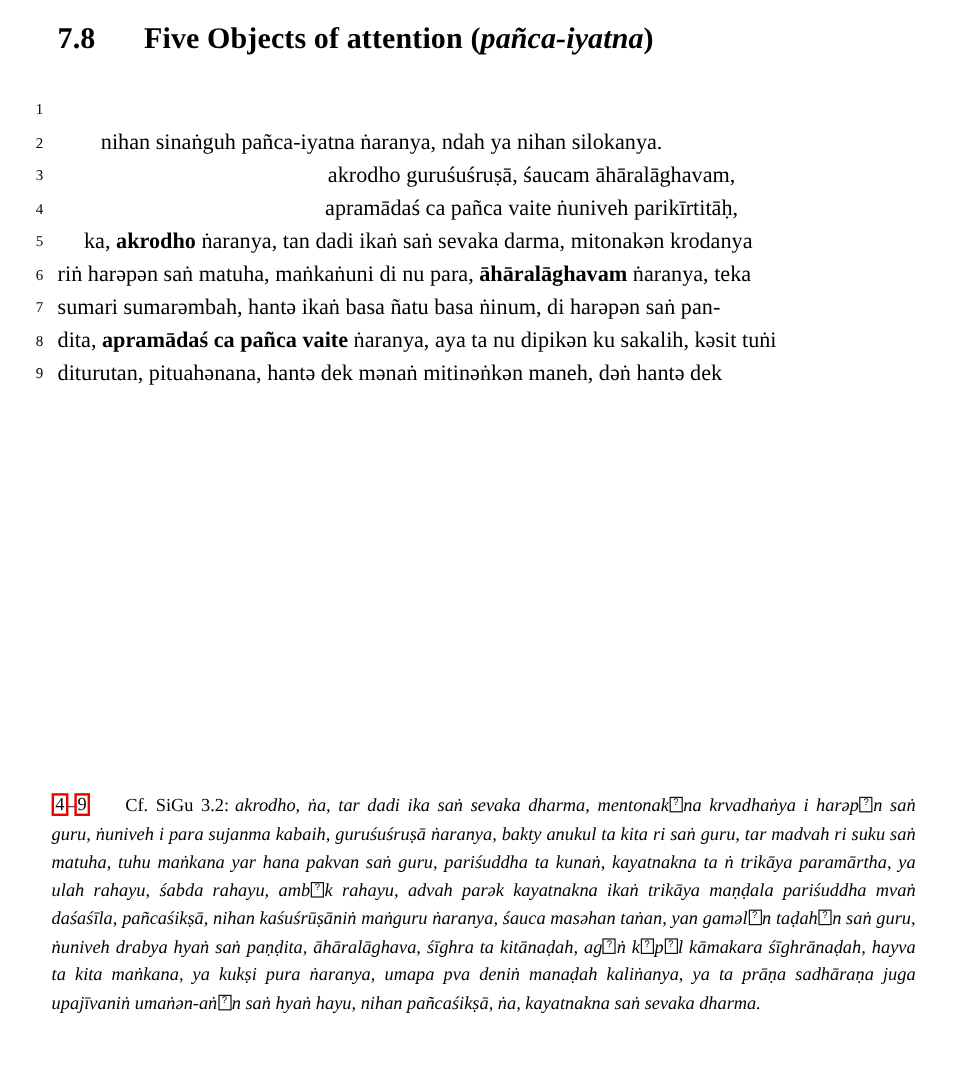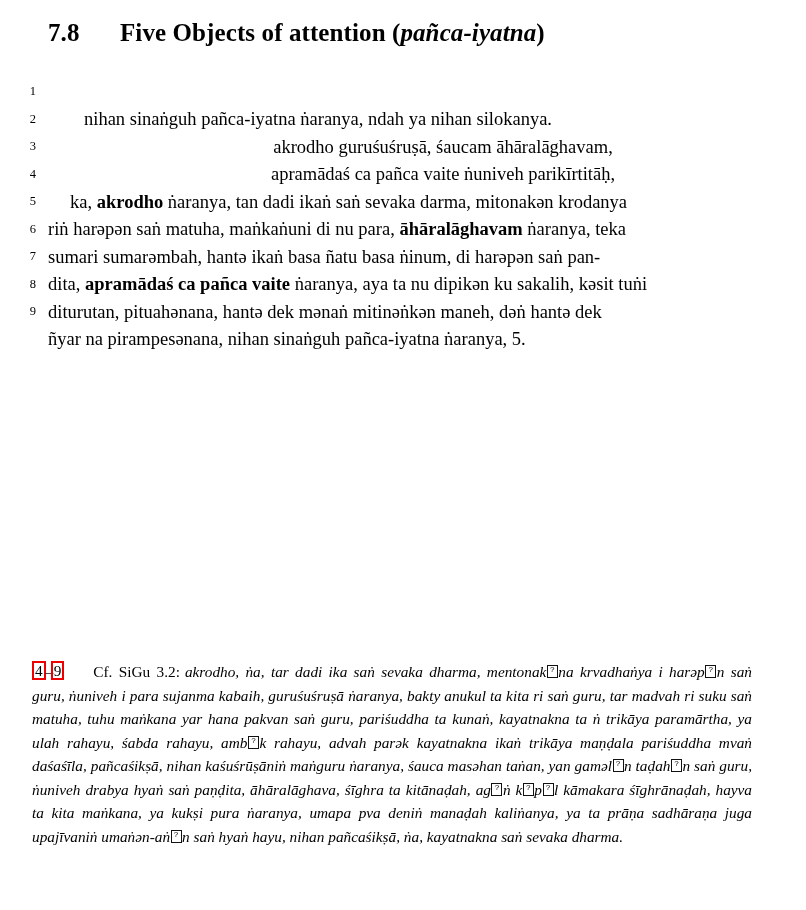--- a/index.html
+++ b/index.html
@@ -74,21 +74,21 @@
     margin-top: 12px;
   }
   .line-text.indent-para { padding-left: 36px; }
   .line-text.indent-verse { padding-left: 74px; text-align: center; }
   .line-text b { font-weight: bold; }
 
   
   .apparatus {
     position: absolute;
     top: 660px;
-    left: 32px;
+    left: 43px;
     width: 720px;
     font-size: 15.3px;
     line-height: 23.5px;
     font-style: italic;
     text-align: justify;
   }
   .app-label {
     display: inline-block;
     font-style: normal;
     margin-right: 3px;
@@ -173,21 +173,20 @@
       <div class="text-line">
         <span class="line-number">7</span>
         <span class="line-text"><span>dita, </span><b>apramādaś ca pañca vaite</b><span> ṅaranya, aya ta nu dipikən ku sakalih, kəsit tuṅi</span></span>
       </div>
       <div class="text-line">
         <span class="line-number">8</span>
         <span class="line-text"><span>diturutan, pituahənana, hantə dek mənaṅ mitinəṅkən maneh, dəṅ hantə dek</span></span>
       </div>
       <div class="text-line">
         <span class="line-number">9</span>
-        <span class="line-text"><span>ñyar na pirampesənana, nihan sinaṅguh pañca-iyatna ṅaranya, 5.</span></span>
       </div>
     </div>
 
   <div class="apparatus">
     <span class="app-label"><span class="hl-box">4</span><span class="dash-sep">–</span><span class="hl-box">9</span></span><span class="app-ref">Cf.  SiGu 3.2:</span><span id="note-text"><span>akrodho, ṅa, tar dadi ika saṅ sevaka dharma, mentonak</span><span class="tofu"></span><span>na krvadhaṅya i harəp</span><span class="tofu"></span><span>n saṅ guru, ṅuniveh i para sujanma kabaih, guruśuśruṣā ṅaranya, bakty anukul ta kita ri saṅ guru, tar madvah ri suku saṅ matuha, tuhu maṅkana yar hana pakvan saṅ guru, pariśuddha ta kunaṅ, kayatnakna ta ṅ trikāya paramārtha, ya ulah rahayu, śabda rahayu, amb</span><span class="tofu"></span><span>k rahayu, advah parək kayatnakna ikaṅ trikāya maṇḍala pariśuddha mvaṅ daśaśīla, pañcaśikṣā, nihan kaśuśrūṣāniṅ maṅguru ṅaranya, śauca masəhan taṅan, yan gaməl</span><span class="tofu"></span><span>n taḍah</span><span class="tofu"></span><span>n saṅ guru, ṅuniveh drabya hyaṅ saṅ paṇḍita, āhāralāghava, śīghra ta kitānaḍah, ag</span><span class="tofu"></span><span>ṅ k</span><span class="tofu"></span><span>p</span><span class="tofu"></span><span>l kāmakara śīghrānaḍah, hayva ta kita maṅkana, ya kukṣi pura ṅaranya, umapa pva deniṅ manaḍah kaliṅanya, ya ta prāṇa sadhāraṇa juga upajīvaniṅ umaṅən-aṅ</span><span class="tofu"></span><span>n saṅ hyaṅ hayu, nihan pañcaśikṣā, ṅa, kayatnakna saṅ sevaka dharma.</span></span>
   </div>
 
 </div>
 
 </body></html>

